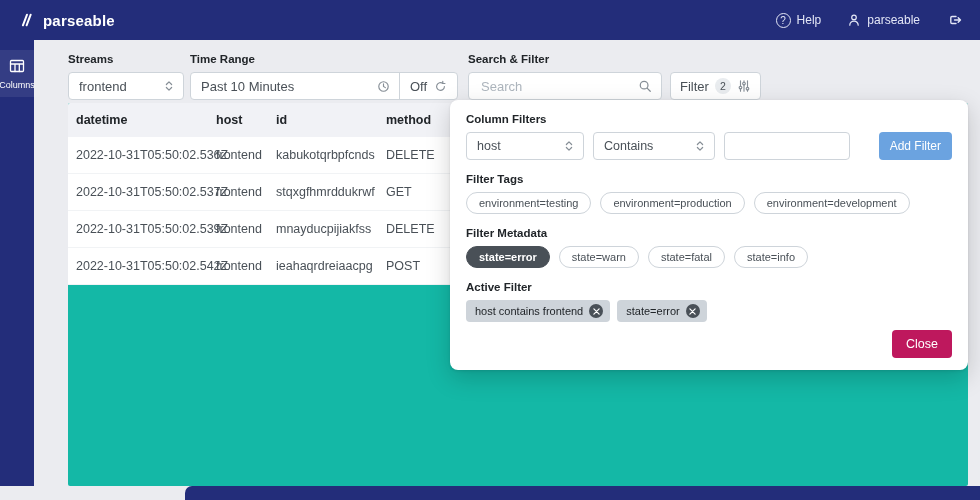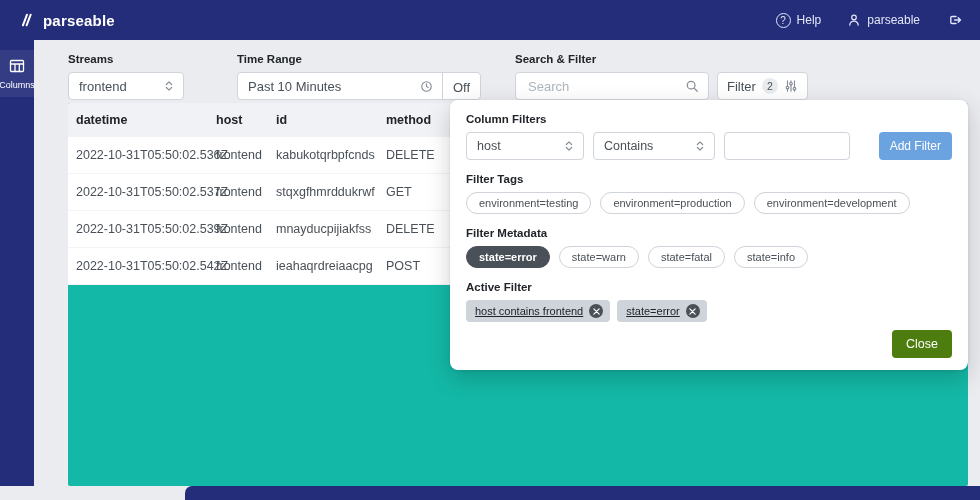--- a/index.html
+++ b/index.html
@@ -45,24 +45,24 @@
   .main { position:absolute; left:55px; top:40px; right:0; bottom:0; background:#ebecf0; }
 
   .controls { position:absolute; left:13px; top:13px; display:flex; align-items:flex-start; }
   .ctl-label { font-size:11.5px; font-weight:700; color:#212529; margin-bottom:7px; }
   .box {
     height:28px; background:#fff; border:1px solid #ced4da; border-radius:4px;
     display:flex; align-items:center; font-size:13px; color:#495057;
   }
   .streams-group { width:116px; margin-right:6px; }
   .streams-select { justify-content:space-between; padding:0 8px 0 10px; cursor:pointer; }
-  .tr-group { width:268px; margin-right:10px;margin-left:47px; }
-  .tr-box { width:244px; padding:0; }
+  .tr-group { width:268px; margin-right:10px; }
+  .tr-box { width:268px; padding:0; }
   .tr-main { flex:1; display:flex; align-items:center; justify-content:space-between; padding:0 9px 0 10px; height:100%; cursor:pointer; }
-  .tr-refresh { border-left:1px solid #ced4da; height:100%; display:flex; align-items:center; gap:7px; padding:7px 10px; cursor:pointer;flex-direction:column; }
+  .tr-refresh { border-left:1px solid #ced4da; height:100%; display:flex; align-items:center; gap:7px; padding:7px 10px; cursor:pointer; }
   .sf-group { }
   .sf-row { display:flex; gap:8px; }
   .search-box { width:194px; justify-content:space-between; padding:0 9px 0 10px; }
   .search-box input {
     border:none; outline:none; background:transparent; flex:1; min-width:0;
     font-size:13px; color:#495057; font-family:"Liberation Sans",sans-serif;
   }
   .search-box input::placeholder { color:#adb5bd; }
   .filter-btn { padding:0 9px; gap:6px; cursor:pointer; }
   .filter-badge {
@@ -107,31 +107,31 @@
     margin-left:auto; height:28px; background:#6ba3e0; color:#fff; border:none;
     border-radius:4px; font-size:12px; padding:0 11px; cursor:pointer;
     font-family:"Liberation Sans",sans-serif;
   }
   .pill-row { display:flex; gap:9px; margin-bottom:13px; }
   .pill {
     border:1px solid #ced4da; border-radius:14px; padding:4px 12px;
     font-size:11px; color:#495057; background:#fff; cursor:pointer; white-space:nowrap;
   }
   .pill.selected { background:#495057; color:#fff; border-color:#495057; font-weight:700; }
-  .chip-row { display:flex; gap:7px;text-decoration:underline; }
+  .chip-row { display:flex; gap:7px; }
   .chip {
     background:#ced4da; border-radius:4px; padding:4px 7px 4px 9px;
     font-size:11px; color:#212529; display:flex; align-items:center; gap:6px; white-space:nowrap;
   }
   .chip-x {
     width:14px; height:14px; border-radius:50%; background:#495057;
     display:flex; align-items:center; justify-content:center; cursor:pointer; flex:0 0 auto;
   }
   .close-btn {
-    position:absolute; right:16px; bottom:12px; background:#4d7c0f; color:#fff;
+    position:absolute; right:16px; bottom:12px; background:#be185d; color:#fff;
     border:none; border-radius:4px; font-size:12.5px; padding:7px 14px; cursor:pointer;
     font-family:"Liberation Sans",sans-serif;
   }
   .muted-icon { color:#868e96; }
 </style>
 </head>
 <body>
 
 <div class="navbar">
   <div class="brand">

